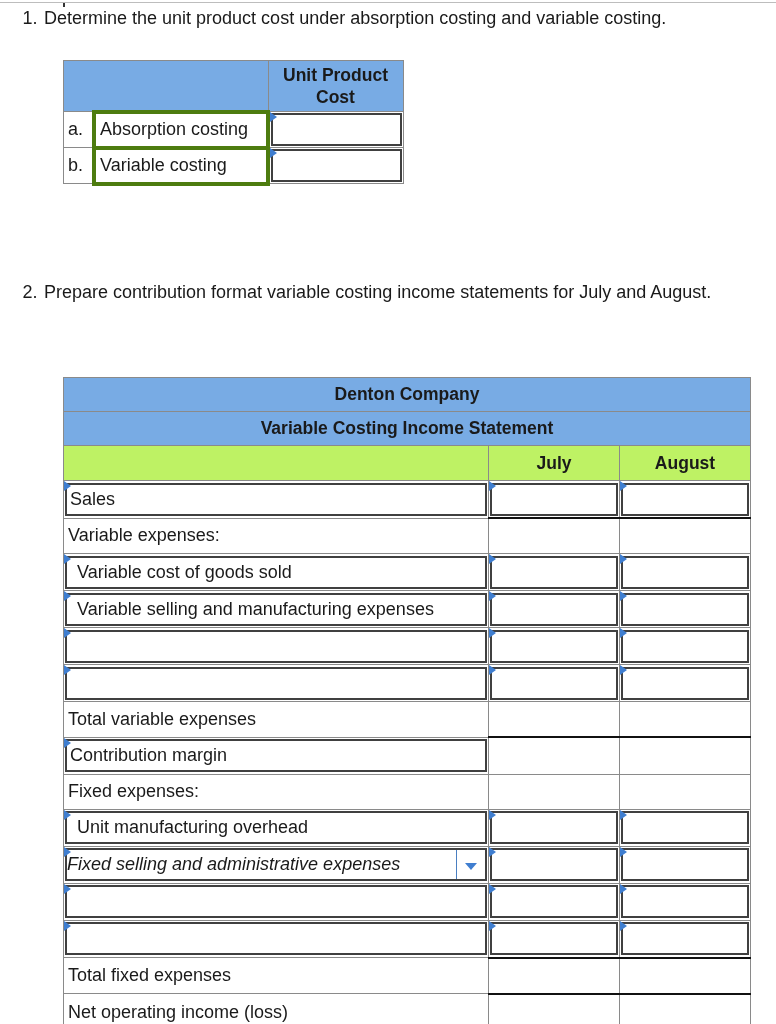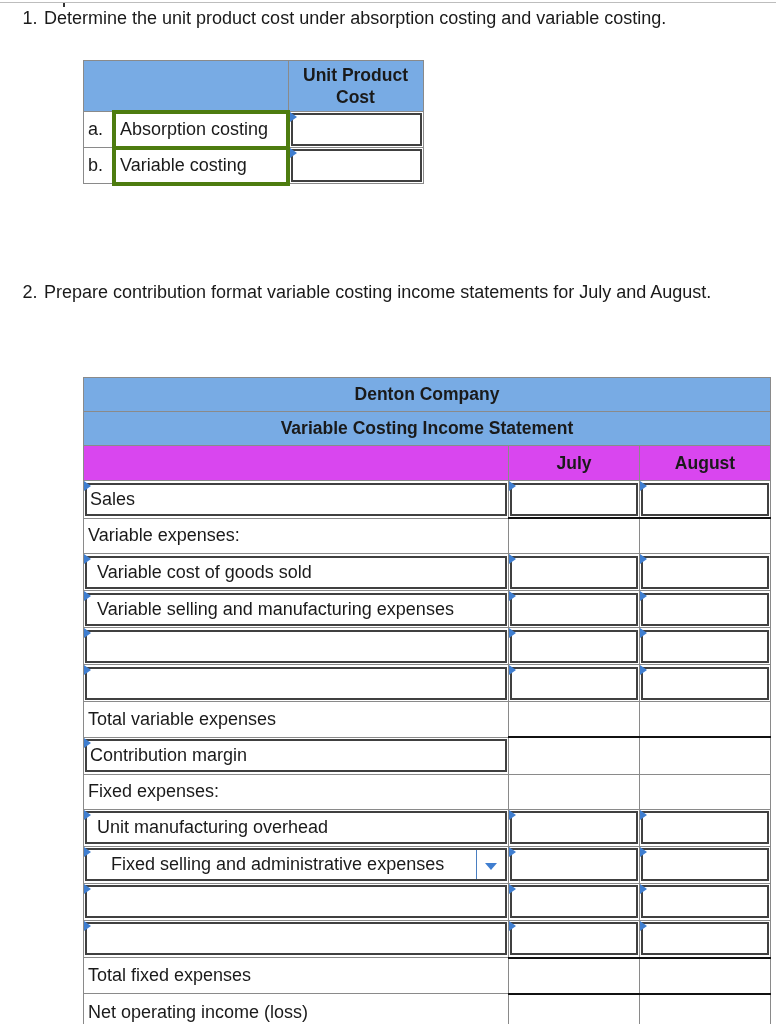--- a/index.html
+++ b/index.html
@@ -7,21 +7,21 @@
       width: 776px; height: 1024px; position: relative; overflow: hidden;
       font-family: "Liberation Sans", sans-serif; color: #1a1a1a;
     }
     .topline { position: absolute; left: 0; top: 2px; width: 776px; height: 1px; background: #bdbdbd; }
     .topmark { position: absolute; left: 63px; top: 3px; width: 2px; height: 4px; background: #333; }
     .question { position: absolute; left: 16px; font-size: 18px; white-space: nowrap; text-align: center; }
     .q1 { top: 8px; }
     .q2 { top: 282px; }
     .q-num { display: inline-block; width: 28px; }
 
-    table { border-collapse: collapse; position: absolute; margin-left: 20px; }
+    table { border-collapse: collapse; position: absolute; }
     td { padding: 0; font-size: 18px; }
 
     
     .t1 { left: 63px; top: 60px; }
     .t1 .hdr { background: #78abe4; border: 1px solid #8a8a8a; }
     .t1 .hdr-title { width: 130px; text-align: center; font-weight: bold; font-size: 17.5px; line-height: 22px; padding: 3px 2px 3px 2px; height: 44px; }
     .t1 .lbl-letter { width: 24px; border: 1px solid #8a8a8a; height: 31px; padding-left: 4px; }
     .t1 .lbl-text { width: 166px; border: 4px solid #4d7c0f; height: 31px; padding-left: 4px; }
     .inputcell { position: relative; border: 1px solid #8a8a8a; padding: 1px !important; }
     .inp {
@@ -32,33 +32,33 @@
       position: absolute; left: 0; top: 0; width: 0; height: 0;
       border-top: 5px solid transparent; border-bottom: 5px solid transparent;
       border-left: 7px solid #3f7ed0;
     }
     .t1 .inputcell { width: 130px; height: 33px; }
 
     
     .t2 { left: 63px; top: 377px; width: 688px; }
     .t2 td { border: 1px solid #8a8a8a; }
     .t2 .band { background: #78abe4; text-align: center; font-weight: bold; font-size: 17.5px; height: 33px; }
-    .t2 .colhdr { background: #d946ef; text-align: center; font-weight: bold; font-size: 17.5px; height: 34px; }
+    .t2 .colhdr { background: #bef264; text-align: center; font-weight: bold; font-size: 17.5px; height: 34px; }
     .t2 .c-label { width: 424px; }
     .t2 .c-val { width: 130px; }
     .t2 tr.r td { height: 34px; }
     .t2 .txt { padding-left: 4px; white-space: nowrap; }
     .t2 .ind { padding-left: 26px; }
     .t2 .inputcell .inp { height: 33px; padding-left: 3px; line-height: 29px; white-space: nowrap; }
     .t2 .inputcell .inp.ind { padding-left: 10px; }
     .t2 td.val-total { border-bottom: 2px solid #111; }
     .t2 td.val-top { border-top: 2px solid #111; }
     .t2 td.val-dbl { border-bottom: 4px double #111; }
     .dd-wrap { display: flex; height: 33px; }
-    .dd-text { flex: 1; padding-left: 24px; line-height: 29px; white-space: nowrap; }
+    .dd-text { flex: 1; line-height: 29px; white-space: nowrap; font-style: italic; }
     .dd-btn { width: 28px; border-left: 1px solid #4a7fc1; position: relative; }
     .dd-arrow {
       position: absolute; left: 8px; top: 13px; width: 0; height: 0;
       border-left: 6px solid transparent; border-right: 6px solid transparent;
       border-top: 7px solid #3f7ed0;
     }
   </style>
 </head>
 <body>
 

